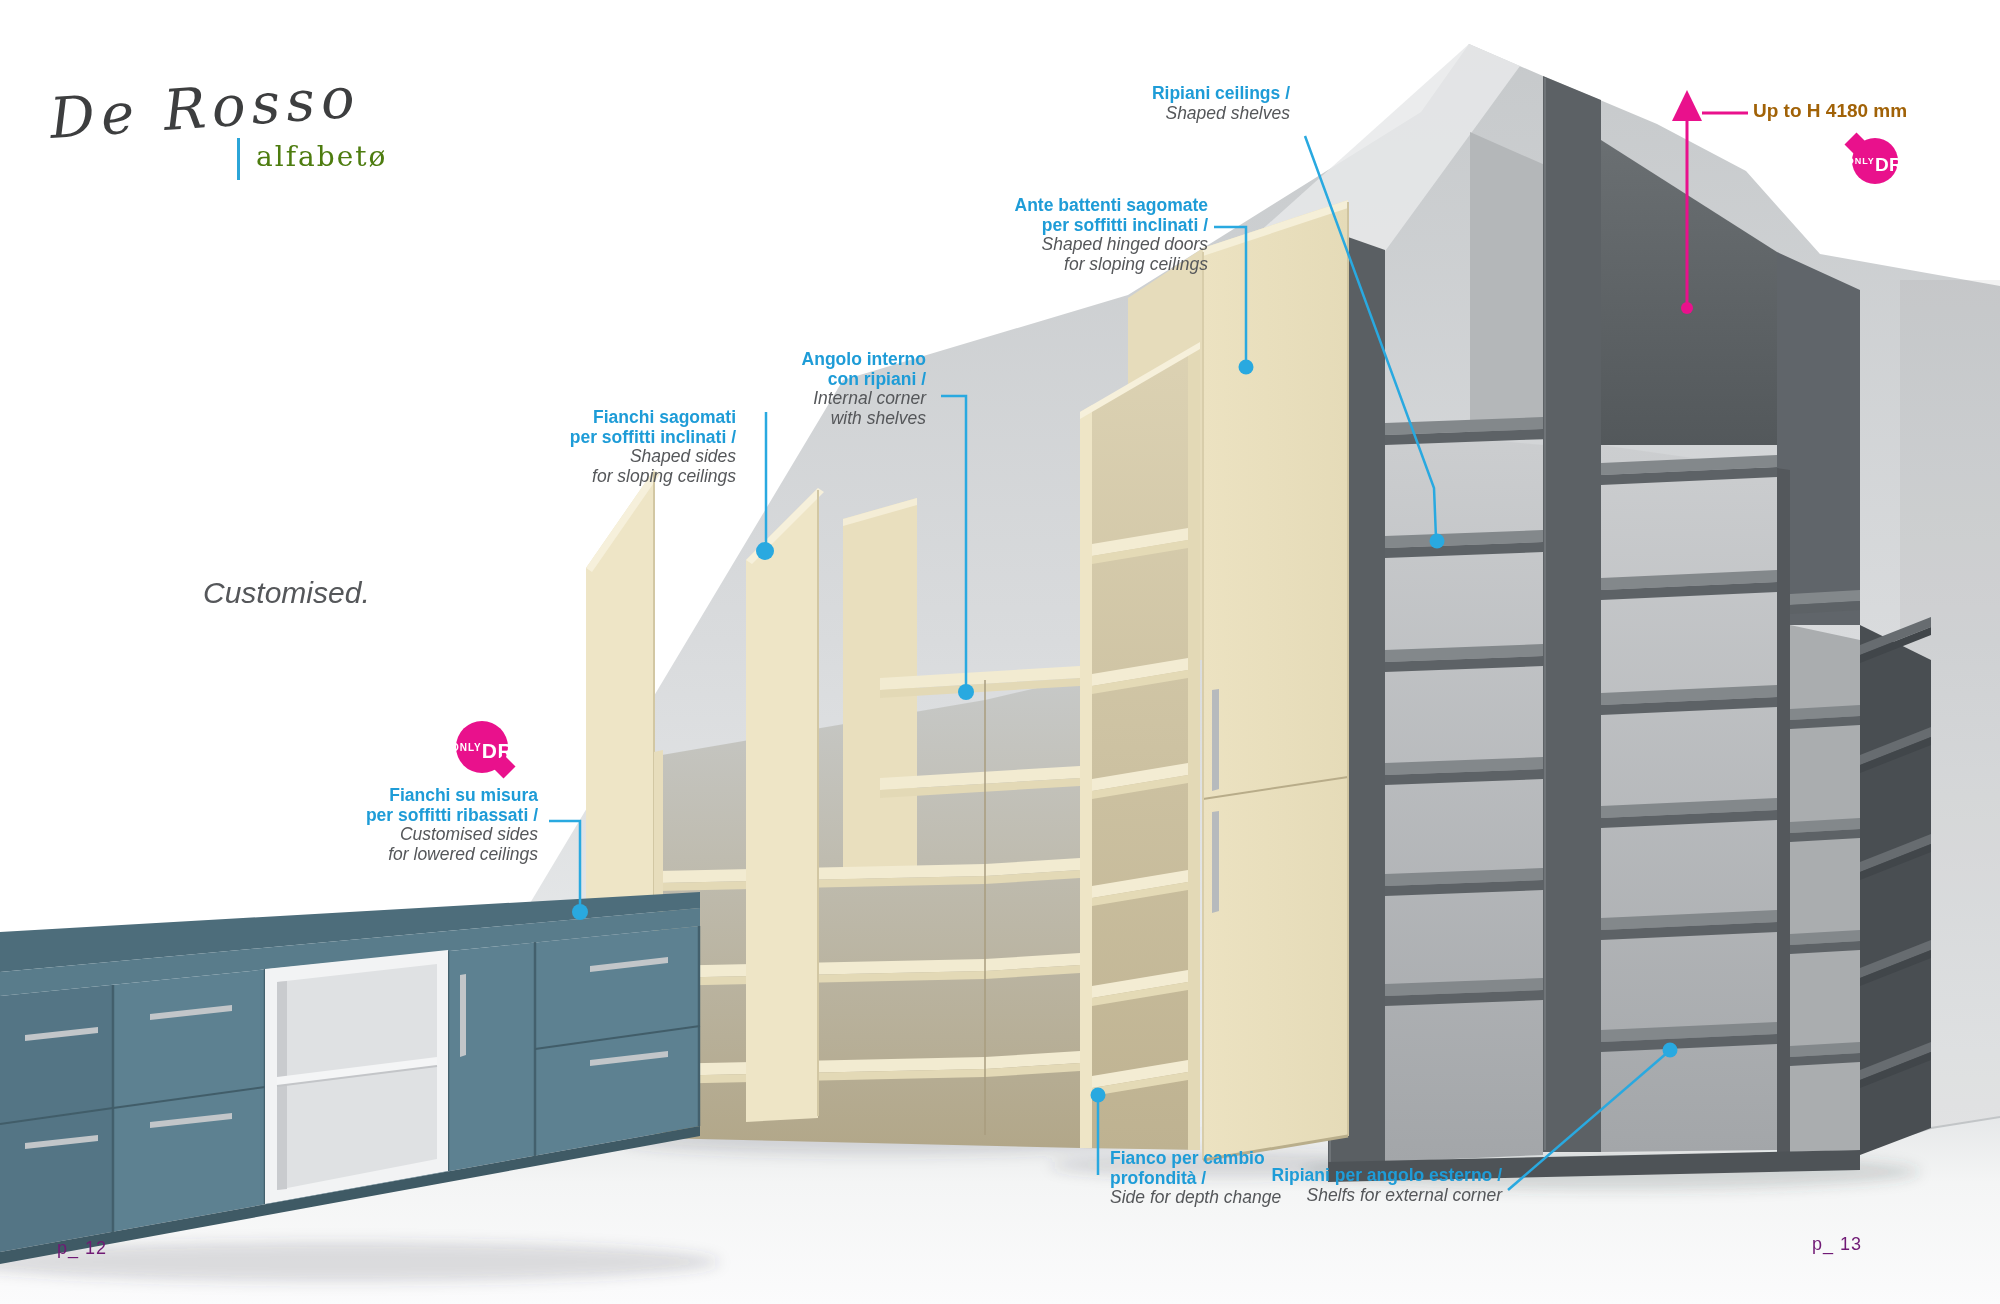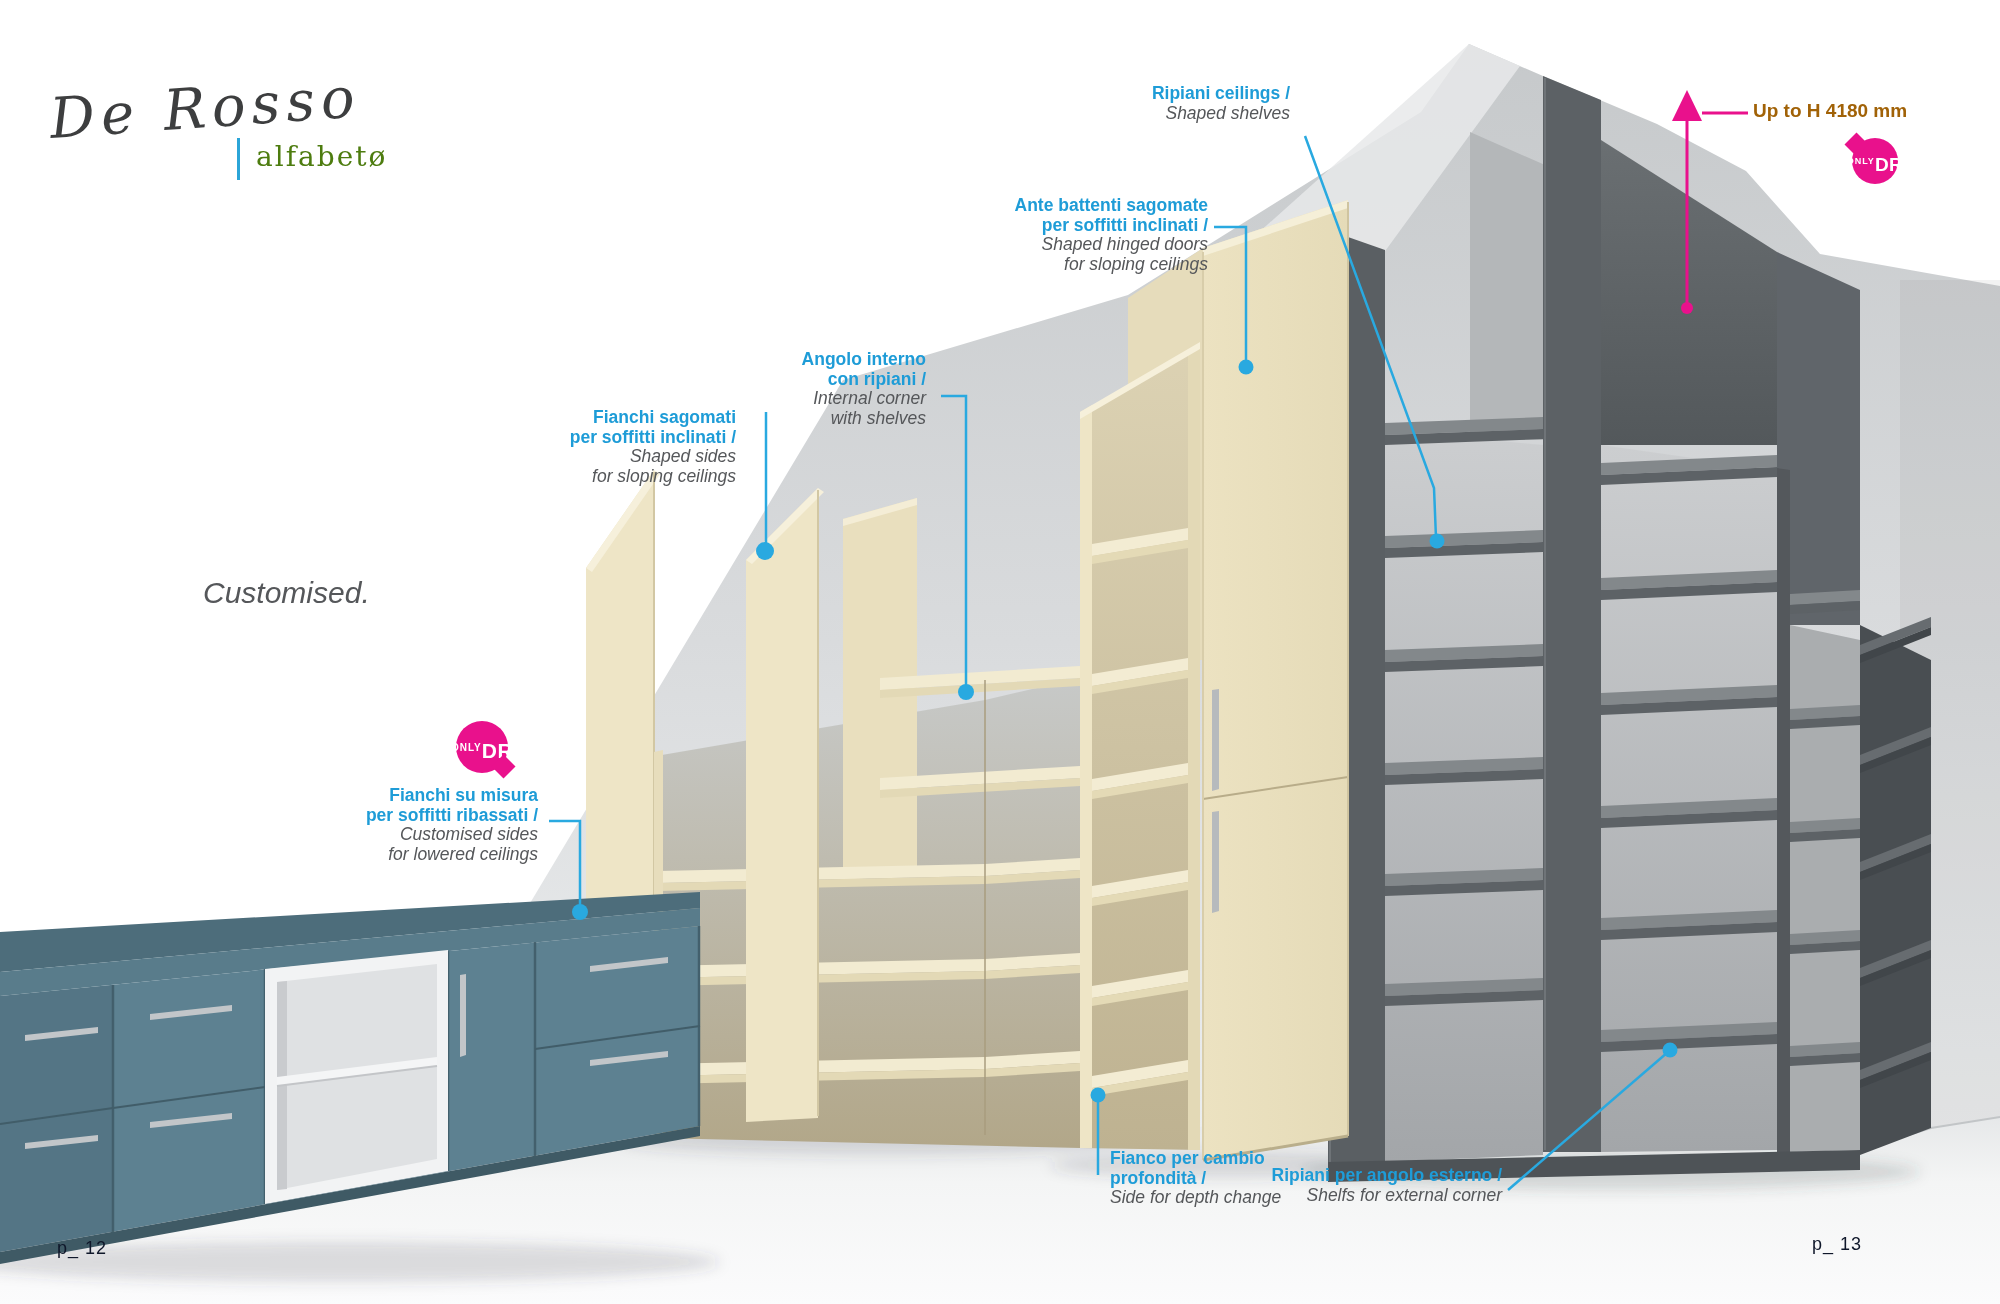--- a/index.html
+++ b/index.html
@@ -36,21 +36,21 @@
   .badge .only{font-size:10px;font-weight:bold;letter-spacing:1px;line-height:11px;}
   .badge .dr{font-size:21px;font-weight:bold;line-height:20px;letter-spacing:.5px;margin-top:8px;}
   .badge.left{left:456px;top:721px;width:52px;height:52px;}
   .badge.left .tail{right:-4px;bottom:-2px;}
   .badge.right{left:1852px;top:138px;width:46px;height:46px;}
   .badge.right .tail{left:-4px;top:-2px;}
   .badge.right .only{font-size:9px;line-height:10px;}
   .badge.right .dr{font-size:19px;line-height:18px;}
 
   
-  .pagenum{position:absolute;font-size:18px;color:#0f172a;letter-spacing:1px;}
+  .pagenum{position:absolute;font-size:18px;color:#701a75;letter-spacing:1px;}
   .pagenum.l{left:57px;top:1238px;}
   .pagenum.r{left:1812px;top:1234px;}
 </style>
 </head>
 <body>
 
 <div class="stage">
 
   <svg class="scene" width="2000" height="1304" viewBox="0 0 2000 1304">
     <defs>

